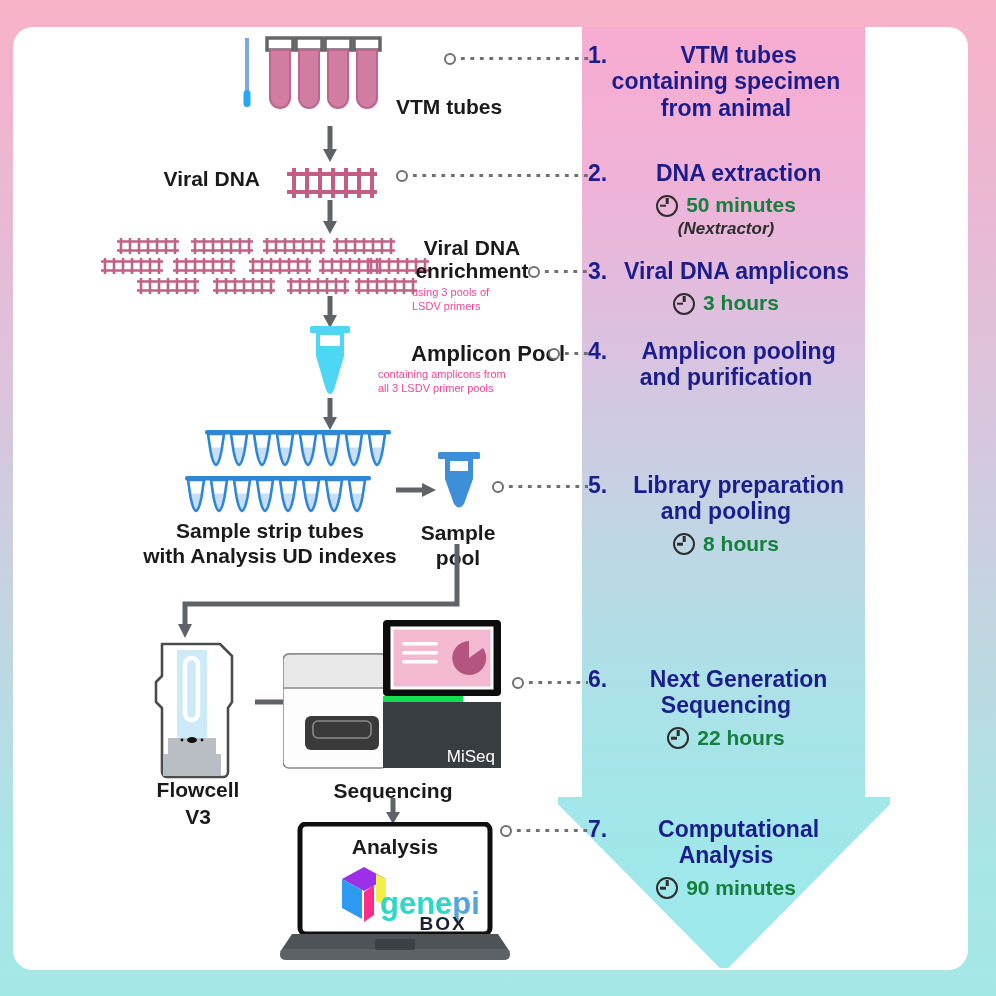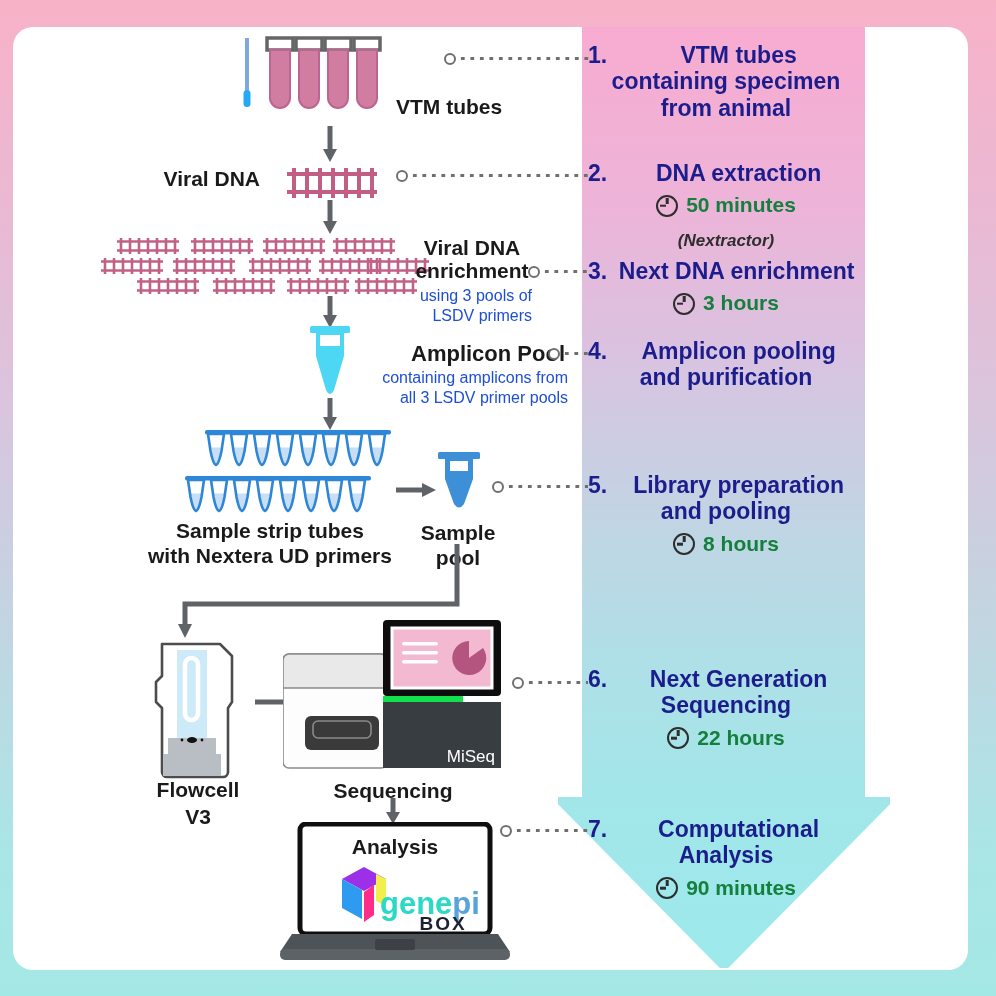--- a/index.html
+++ b/index.html
@@ -17,40 +17,40 @@
   .abs{position:absolute;}
 
   
   .step{position:absolute;left:588px;width:276px;color:#1c1d8c;
         font-weight:bold;font-size:23px;line-height:1.15;text-align:center;}
   .step-head{display:flex;gap:6px;}
   .step-num{flex:none;}
   .step-title{flex:1;text-align:center;}
   .time-row{display:flex;justify-content:center;align-items:center;gap:8px;
             color:#15803d;font-size:21px;font-weight:bold;margin-top:7px;}
-  .note{color:#2d2d2d;font-size:17px;font-style:italic;margin-top:13px;}
+  .note{color:#2d2d2d;font-size:17px;font-style:italic;margin-top:1px;}
   .clock{width:18px;height:18px;border:2.6px solid #2d2d2d;border-radius:50%;
          position:relative;display:inline-block;flex:none;}
   .clock::before{content:"";position:absolute;left:50%;top:1.5px;width:2.6px;height:6px;
          background:#2d2d2d;transform:translateX(-50%);}
   .clock::after{content:"";position:absolute;top:50%;left:1.5px;width:6px;height:2.6px;
          background:#2d2d2d;transform:translateY(-50%);}
 
   
   .connector{position:absolute;display:flex;align-items:center;height:11px;}
   .dot-circle{width:8px;height:8px;border:2.6px solid #6f6f6f;border-radius:50%;
               background:#fff;flex:none;}
   .dots{flex:1;height:5px;margin-left:3px;
         background:radial-gradient(circle 2px at 4px 2.5px,#6f6f6f 97%,transparent 100%);
         background-size:9.5px 5px;background-repeat:repeat-x;}
 
   
   .dlabel{position:absolute;color:#1a1a1a;font-weight:bold;font-size:21px;
           line-height:1.2;text-align:center;}
-  .dsub{position:absolute;color:#1d4ed8;font-size:16px;line-height:1.25;text-align:right;}
+  .dsub{position:absolute;color:#ec4899;font-size:11px;line-height:1.25;text-align:left;}
 </style>
 </head>
 <body>
 
 <div id="stage">
 
   <div class="card"></div>
 
   <svg class="abs" style="left:558px;top:27px;" width="332" height="941">
     <defs>
@@ -206,21 +206,21 @@
   </svg>
 
   <svg class="abs" style="left:438px;top:452px;" width="42" height="62">
     <rect x="0" y="0" width="42" height="7" rx="1.5" fill="#3d8fd8"></rect>
     <path d="M7,7 h28 v20 L26,52 q-5,7 -10,0 L7,27 Z" fill="#3d8fd8"></path>
     <rect x="12" y="9" width="18" height="10" fill="#fff"></rect>
   </svg>
 
   <div class="dlabel" style="left:140px;top:518px;width:260px;">
     <span>Sample strip tubes</span><br>
-    <span>with Nextera UD primers</span>
+    <span>with Analysis UD indexes</span>
   </div>
   <div class="dlabel" style="left:398px;top:520px;width:120px;">Sample pool</div>
 
   <svg class="abs" style="left:175px;top:544px;" width="295" height="100">
     <path d="M282,0 V60 H10 V82" fill="none" stroke="#5f6368" stroke-width="5"></path>
     <polygon points="3,80 17,80 10,94" fill="#5f6368"></polygon>
   </svg>
 
   <svg class="abs" style="left:150px;top:642px;" width="100" height="140">
     <path d="M12,2 L70,2 L82,14 L82,60 L78,66 L78,130 A5,5 0 0 1 73,135 L17,135 A5,5 0 0 1 12,130 L12,66 L6,60 L6,40 L12,34 Z" fill="#fff" stroke="#4c4c4c" stroke-width="2.6" stroke-linejoin="round"></path>
@@ -328,21 +328,21 @@
     <div class="time-row">
         <span class="clock"></span>
       <span>50 minutes</span>
       </div>
     <div class="note">(Nextractor)</div>
   </div>
 
   <div class="step" style="top:258px;">
     <div class="step-head" style="gap:2px;">
       <span class="step-num">3.</span>
-      <span class="step-title">Next DNA enrichment</span>
+      <span class="step-title">Viral DNA amplicons</span>
     </div>
     <div class="time-row" style="">
         <span class="clock"></span>
       <span>3 hours</span>
       </div>
   </div>
 
   <div class="step" style="top:338px;">
     <div class="step-head">
       <span class="step-num">4.</span>

